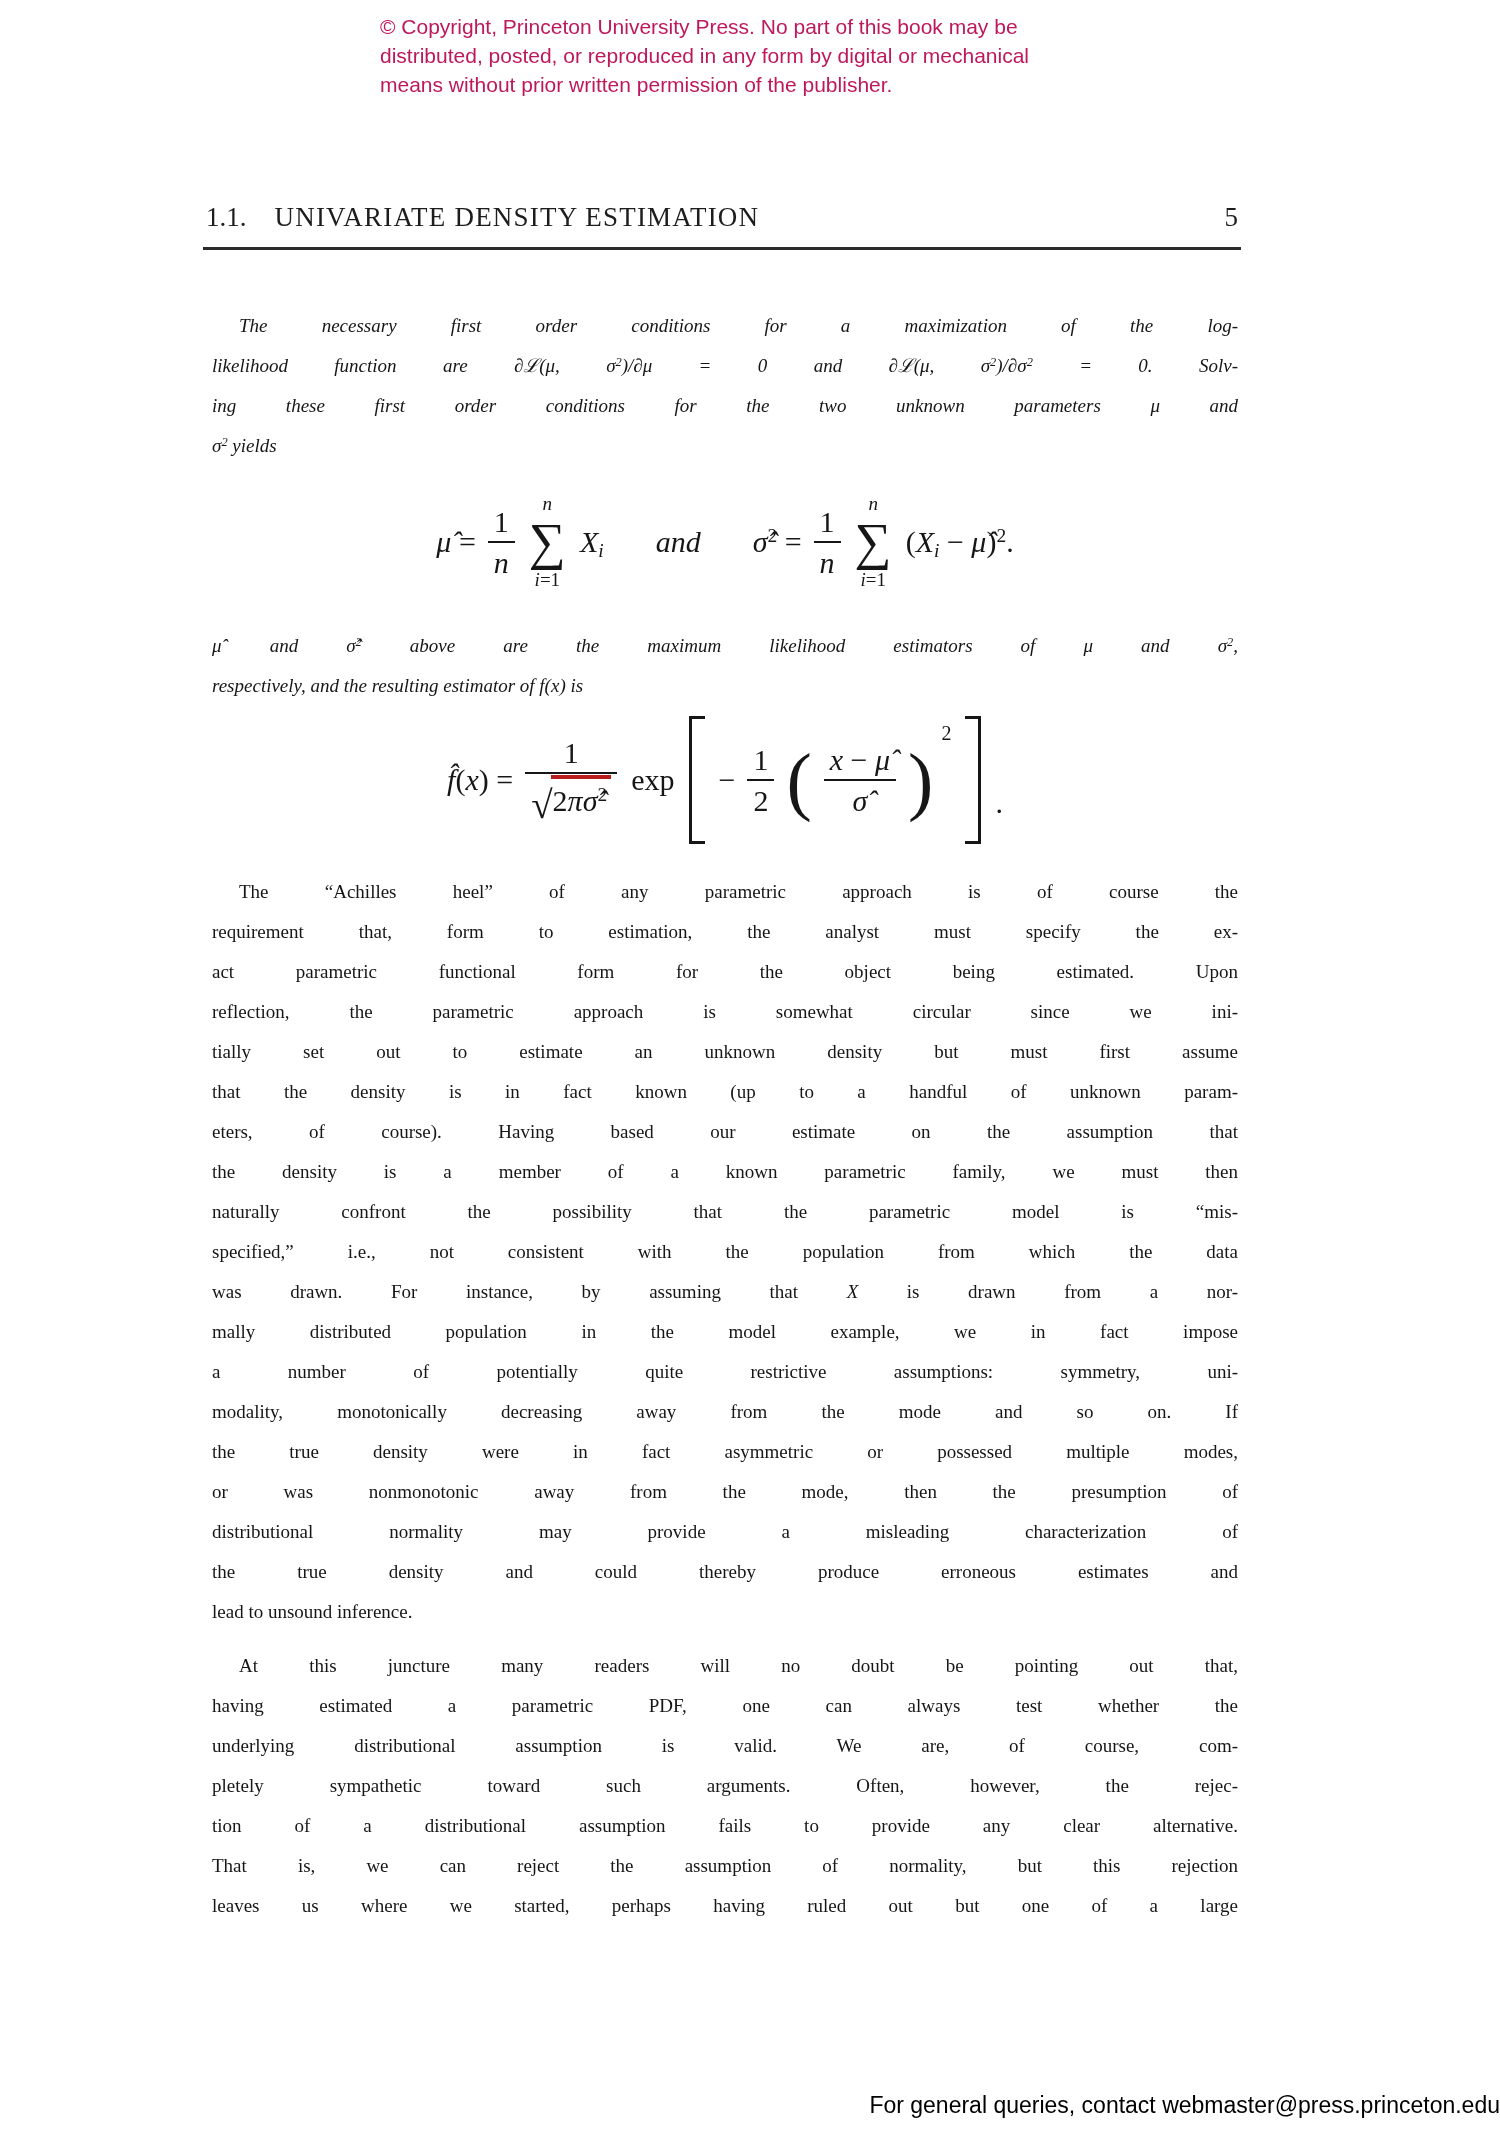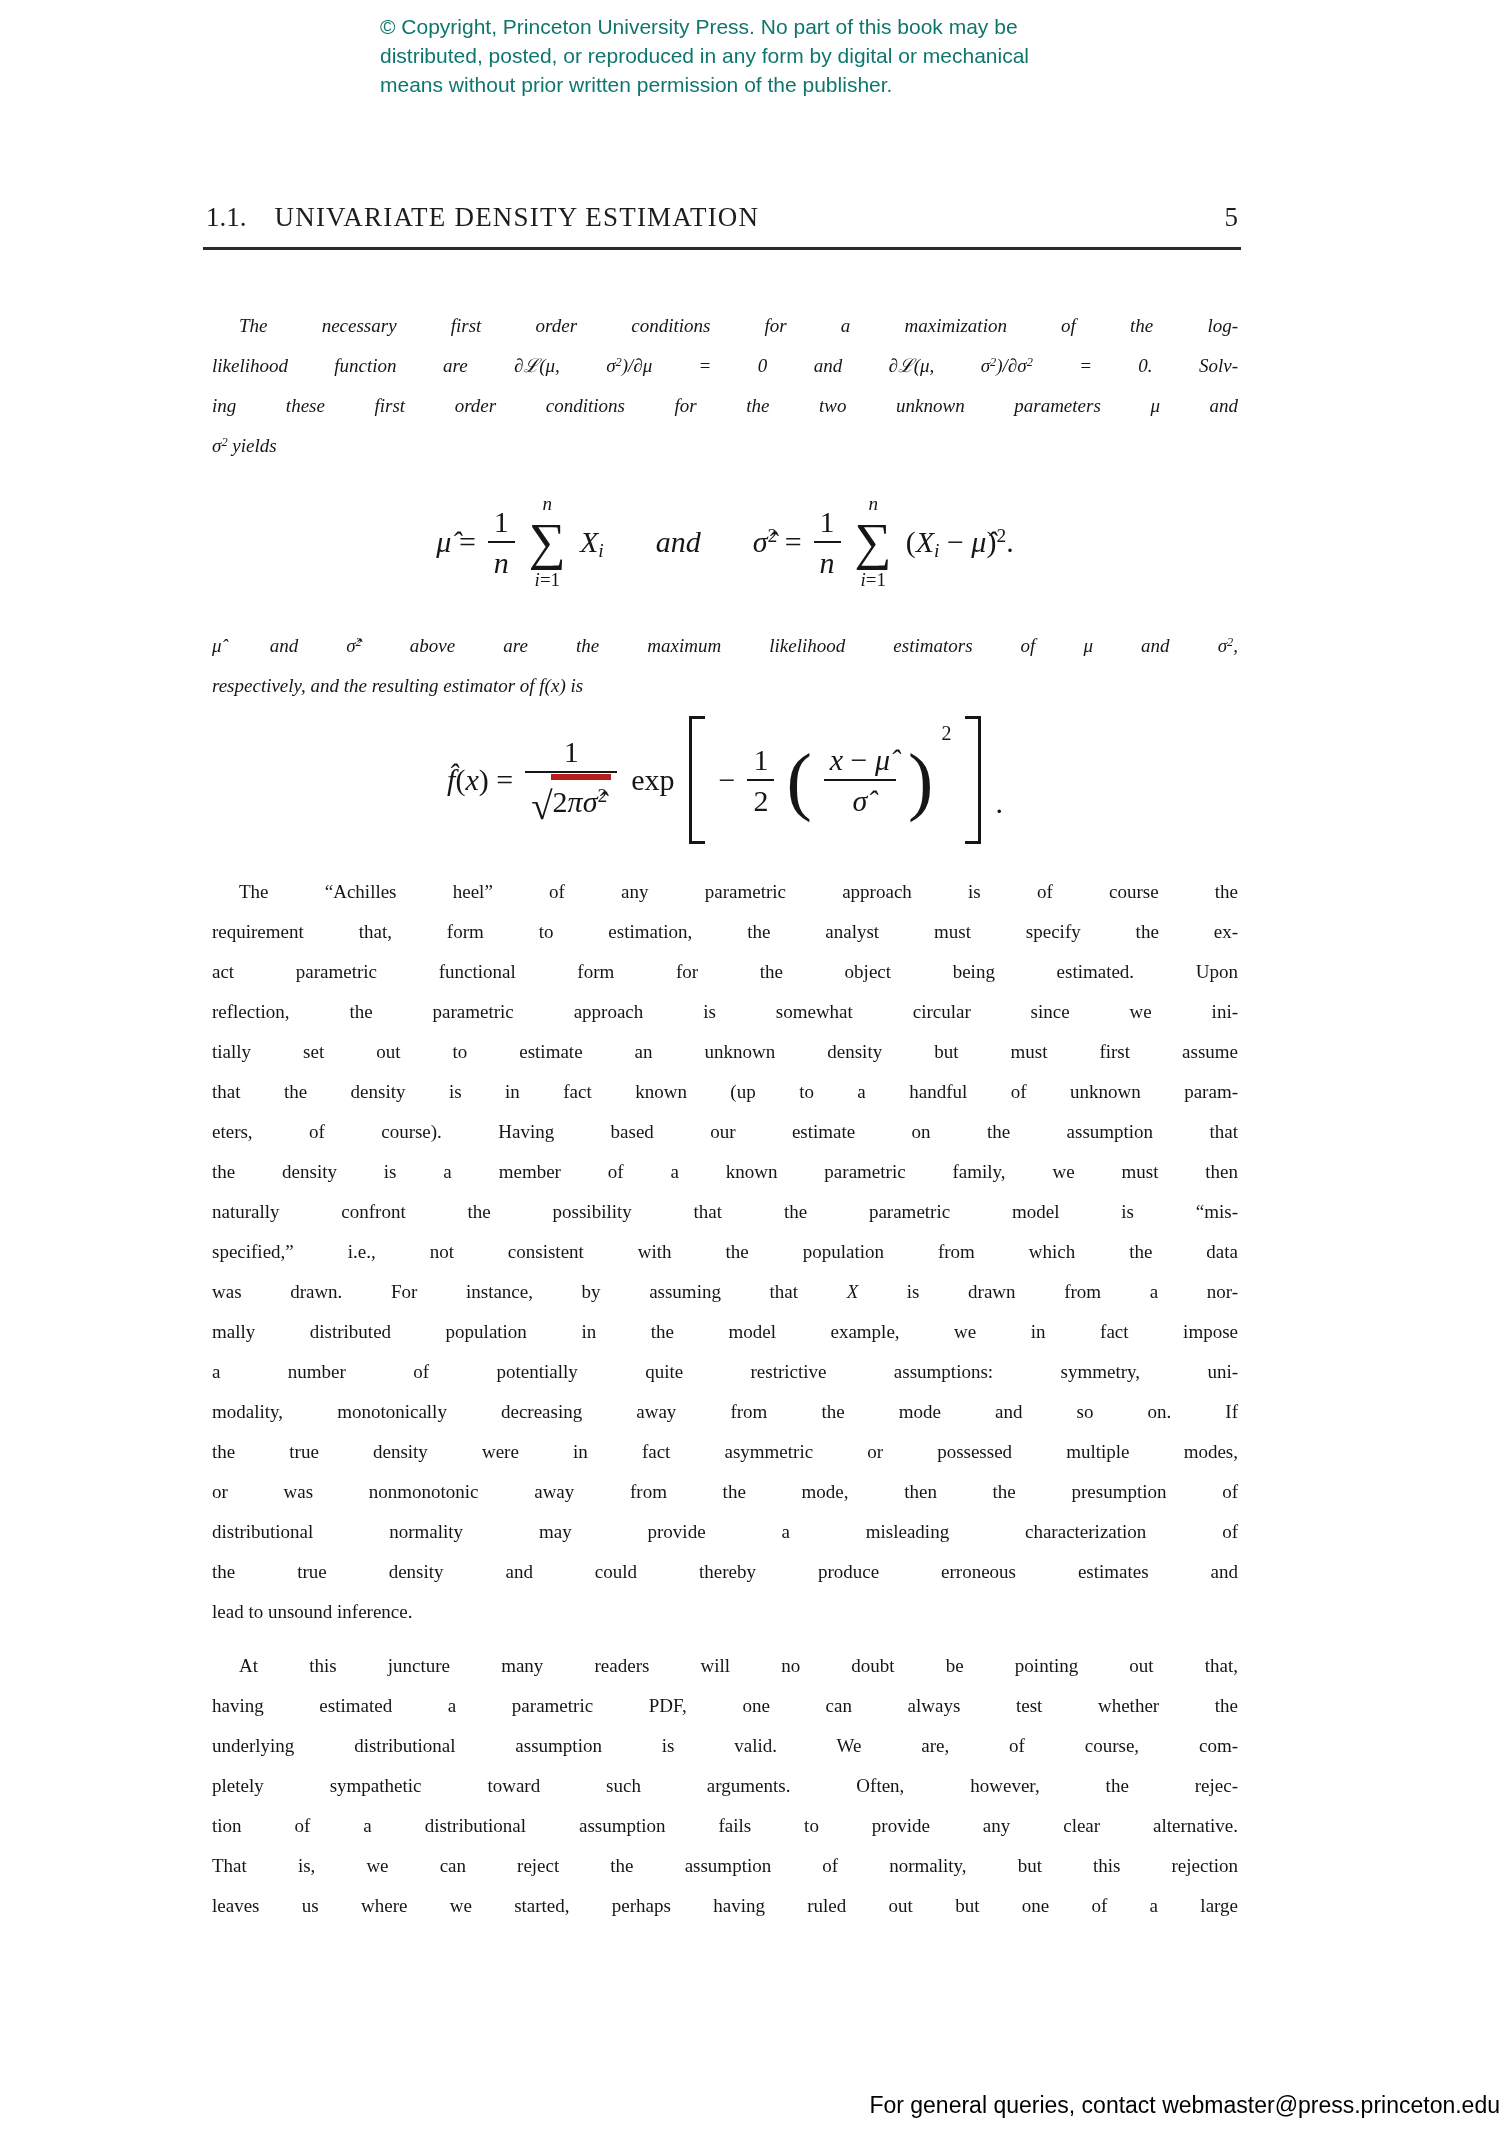--- a/index.html
+++ b/index.html
@@ -6,21 +6,21 @@
   .page {
     position:relative; width:1500px; height:2143px; background:#ffffff;
     color:#161616; font-family:"Liberation Serif","DejaVu Serif",serif;
     overflow:hidden;
   }
 
   
   .copyright {
     position:absolute; left:380px; top:12px; width:760px;
     font-family:"Liberation Sans","DejaVu Sans",sans-serif;
-    font-size:21px; line-height:29px; color:#0f766e;
+    font-size:21px; line-height:29px; color:#be185d;
   }
 
   
   .runninghead {
     position:absolute; left:206px; top:202px; width:1032px;
     display:flex; align-items:center; font-size:27px; color:#1d1d1d;
   }
   .runninghead .sec { margin-right:28px; }
   .runninghead .title { letter-spacing:1.2px; }
   .runninghead .pageno { margin-left:auto; }
@@ -60,21 +60,21 @@
   .frac .den { border-top:2px solid #161616; }
 
   .sumop { display:inline-flex; flex-direction:column; align-items:center; line-height:1; margin:0 2px; }
   .sumop .lim { font-size:19px; line-height:1.15; }
   .sumop .sigma { font-size:52px; line-height:0.95; padding:2px 0; }
 
   .gap-and { margin:0 40px; font-style:italic; }
 
   .sqrtwrap { white-space:nowrap; display:inline-flex; align-items:flex-end; }
   .radix { font-size:1.3em; line-height:0.8; }
-  .radicand { border-top:6px solid #b91c1c; padding:3px 4px 0 2px; margin-left:-2px; }
+  .radicand { border-top:4px solid #b91c1c; padding:3px 4px 0 2px; margin-left:-2px; }
 
   .sqbr { width:13px; align-self:stretch; margin:2px 0; }
   .sqbr.left  { border-left:3px solid #161616; border-top:3px solid #161616; border-bottom:3px solid #161616; margin-right:2px; }
   .sqbr.right { border-right:3px solid #161616; border-top:3px solid #161616; border-bottom:3px solid #161616; margin-left:2px; }
 
   .bigparen { font-size:76px; line-height:0.9; font-weight:400; }
   .paren-exp { align-self:flex-start; font-size:20px; margin:8px 0 0 -4px; }
   .eq-period { align-self:center; margin:46px 0 0 2px; }
   .exp-label { margin:0 2px; }
 

